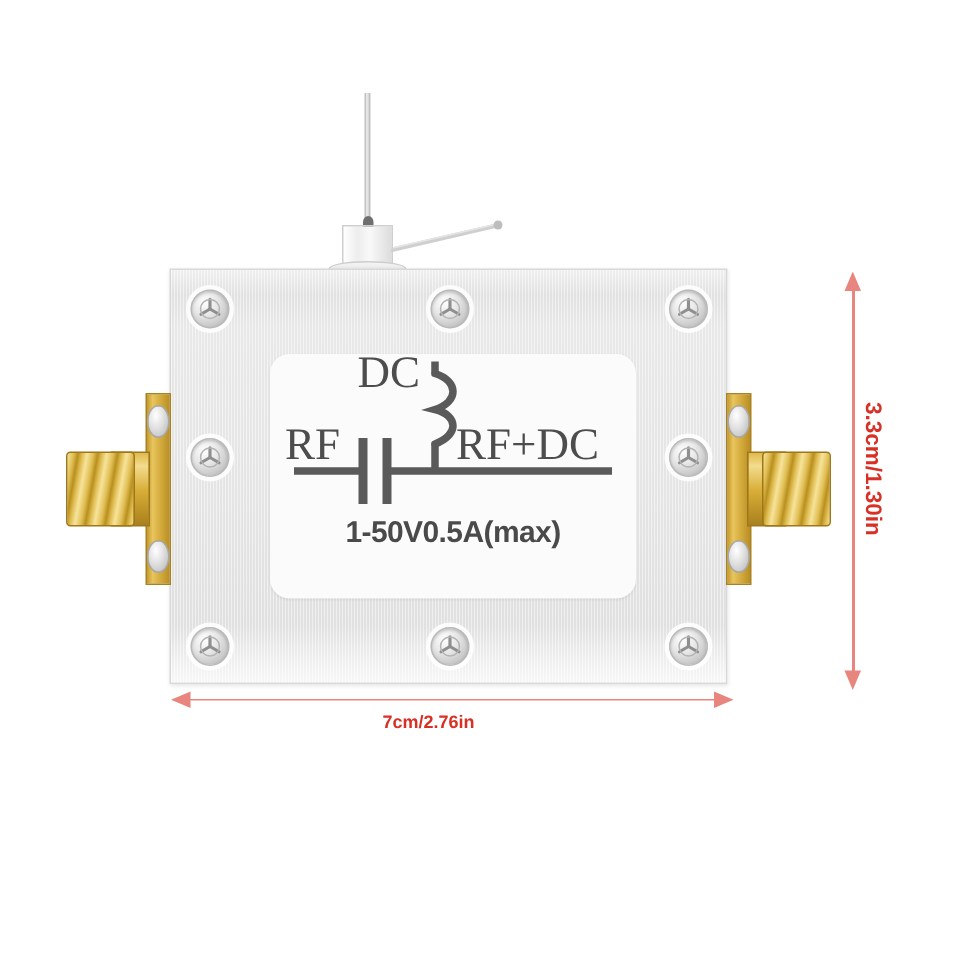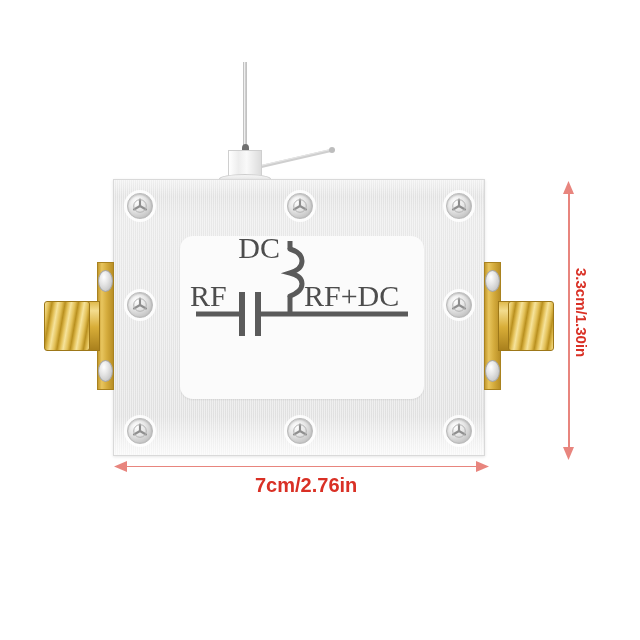--- a/index.html
+++ b/index.html
@@ -213,21 +213,21 @@
   .dim-line-v {
     position: absolute;
     width: 1px;
     background: #e8857e;
   }
   .arrow { position: absolute; }
   .dim-text {
     position: absolute;
     color: #d93025;
     font-family: "Liberation Sans", sans-serif;
-    font-size: 20px;
+    font-size: 12px;
     font-weight: 700;
     white-space: nowrap;
   }
   #dim-width-text { left: 255px; top: 474px; }
   #dim-height-text {
     left: 573px;
     top: 268px;
     writing-mode: vertical-rl;
     font-size: 15px;
   }
@@ -363,20 +363,21 @@
 
       <path d="M110 60 C126 54 126 41 110 37 C126 32 126 18 110 13" stroke="#5a5a5a" stroke-width="5" fill="none" stroke-linecap="round"></path>
 
       <path d="M110 13 L110 5" stroke="#5a5a5a" stroke-width="5" fill="none"></path>
 
       <text x="10" y="70" font-family="Liberation Serif, serif" font-size="30" fill="#4d4d4d" text-anchor="start">RF</text>
       <text x="100" y="22" font-family="Liberation Serif, serif" font-size="30" fill="#4d4d4d" text-anchor="end">DC</text>
       <text x="124" y="70" font-family="Liberation Serif, serif" font-size="30" fill="#4d4d4d" text-anchor="start">RF+DC</text>
     </svg>
 
+    <div class="label-txt" id="label-line1">1-50V0.5A(max)</div>
   </div>
 
   <div class="dim-line-h" style="left:122px; top:466px; width:355px;"></div>
   <svg class="arrow" style="left:114px; top:460px;" width="14" height="13" viewBox="0 0 14 13">
     <path d="M0 6.5 L13 1 L13 12 Z" fill="#e8857e"></path>
   </svg>
   <svg class="arrow" style="left:475px; top:460px;" width="14" height="13" viewBox="0 0 14 13">
     <path d="M14 6.5 L1 1 L1 12 Z" fill="#e8857e"></path>
   </svg>
   <div class="dim-text" id="dim-width-text">7cm/2.76in</div>

